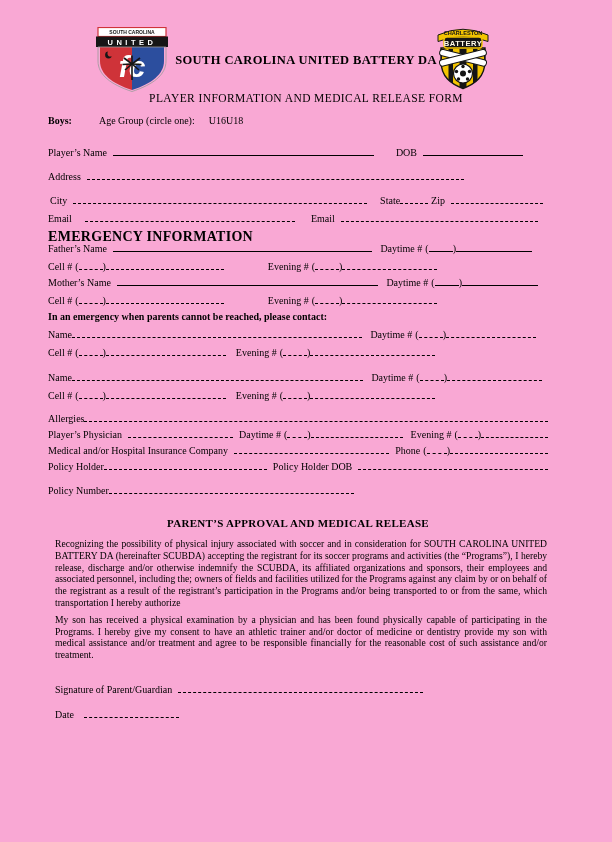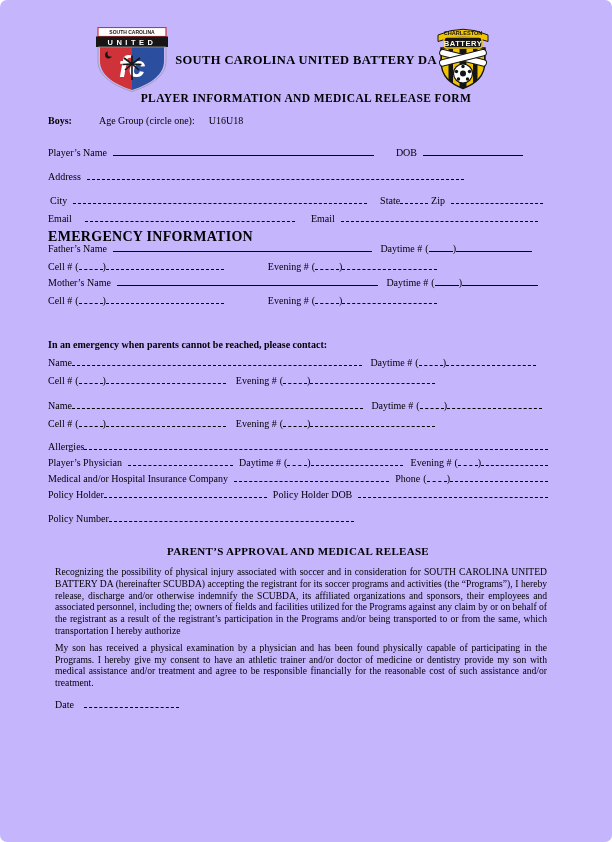--- a/index.html
+++ b/index.html
@@ -1,29 +1,29 @@
 <!DOCTYPE html>
 <html><head>
 <meta charset="utf-8">
 <style>
   html,body { margin:0; padding:0; background:#ffffff; }
   .page {
-    position:relative; width:612px; height:842px; background:#c4b5fd;
-    font-family:"Liberation Serif", serif; color:#000; overflow:hidden;border-radius:7px;
+    position:relative; width:612px; height:842px; background:#f9a8d4;
+    font-family:"Liberation Serif", serif; color:#000; overflow:hidden;
   }
   
   .logo-left  { position:absolute; left:94px;  top:27px; }
   .logo-right { position:absolute; left:433px; top:23px; }
   .main-title {
     position:absolute; top:53px; left:160px; width:292px; text-align:center;
     font-weight:bold; font-size:12.5px; letter-spacing:0.4px;
   }
   .form-title {
     position:absolute; top:92px; left:0; width:100%; text-align:center;
-    font-weight:bold; font-size:11.5px; letter-spacing:0.4px;
+    font-weight:normal; font-size:11.5px; letter-spacing:0.4px;
   }
   
   .body { position:absolute; left:48px; top:115px; width:500px; }
   .row  { display:flex; align-items:baseline; font-size:10px; white-space:nowrap; height:16px; }
   .row .lab { flex:0 0 auto; }
   .b  { font-weight:bold; }
   .bl { border-bottom:1px solid  #000; height:9px; flex:0 0 auto; }
   .bd { border-bottom:1px dashed #000; height:9px; flex:0 0 auto; }
   .f1 { flex:1 1 auto; } .mr { margin-right:6px; }
   .p24 { width:24px; } .p20 { width:20px; }
@@ -193,21 +193,21 @@
       <i class="bd p24"></i>
       <span class="lab">)</span>
       <i class="bd" style="width:118px"></i>
       <span class="lab" style="margin-left:44px">Evening #</span>
       <span class="lab" style="margin-left:3px">(</span>
       <i class="bd p24"></i>
       <span class="lab">)</span>
       <i class="bd" style="width:95px"></i>
     </div>
 
-    <div class="row" style="margin-top:29px">
+    <div class="row" style="margin-top:1px">
       <span class="lab b">In an emergency when parents cannot be reached, please contact:</span>
     </div>
 
     <div class="row" style="margin-top:1px">
       <span class="lab">Name</span>
       <i class="bd f1" style="margin-right:8px"></i>
       <span class="lab">Daytime #</span>
       <span class="lab" style="margin-left:3px">(</span>
       <i class="bd p24"></i>
       <span class="lab">)</span>
@@ -283,20 +283,24 @@
     </div>
     <div class="row" style="margin-top:8px">
       <span class="lab">Policy Number</span>
       <i class="bd" style="width:245px"></i>
     </div>
 
     <div class="release-heading">PARENT’S APPROVAL AND MEDICAL RELEASE</div>
     <p class="para" style="margin:9px 0 0 0">Recognizing the possibility of physical injury associated with soccer and in consideration for SOUTH CAROLINA UNITED BATTERY DA (hereinafter SCUBDA) accepting the registrant for its soccer programs and activities (the “Programs”), I hereby release, discharge and/or otherwise indemnify the SCUBDA, its affiliated organizations and sponsors, their employees and associated personnel, including the; owners of fields and facilities utilized for the Programs against any claim by or on behalf of the registrant as a result of the registrant’s participation in the Programs and/or being transported to or from the same, which transportation I hereby authorize</p>
     <p class="para" style="margin:5px 0 0 0">My son has received a physical examination by a physician and has been found physically capable of participating in the Programs. I hereby give my consent to have an athletic trainer and/or doctor of medicine or dentistry provide my son with medical assistance and/or treatment and agree to be responsible financially for the reasonable cost of such assistance and/or treatment.</p>
 
+    <div class="row" style="margin-top:22px;padding-left:7px">
+      <span class="lab mr">Signature of Parent/Guardian</span>
+      <i class="bd" style="width:245px"></i>
+    </div>
     <div class="row" style="margin-top:9px;padding-left:7px">
       <span class="lab">Date</span>
       <i class="bd" style="width:95px;margin-left:10px"></i>
     </div>
 
   </div>
 
 
 </div>
 

